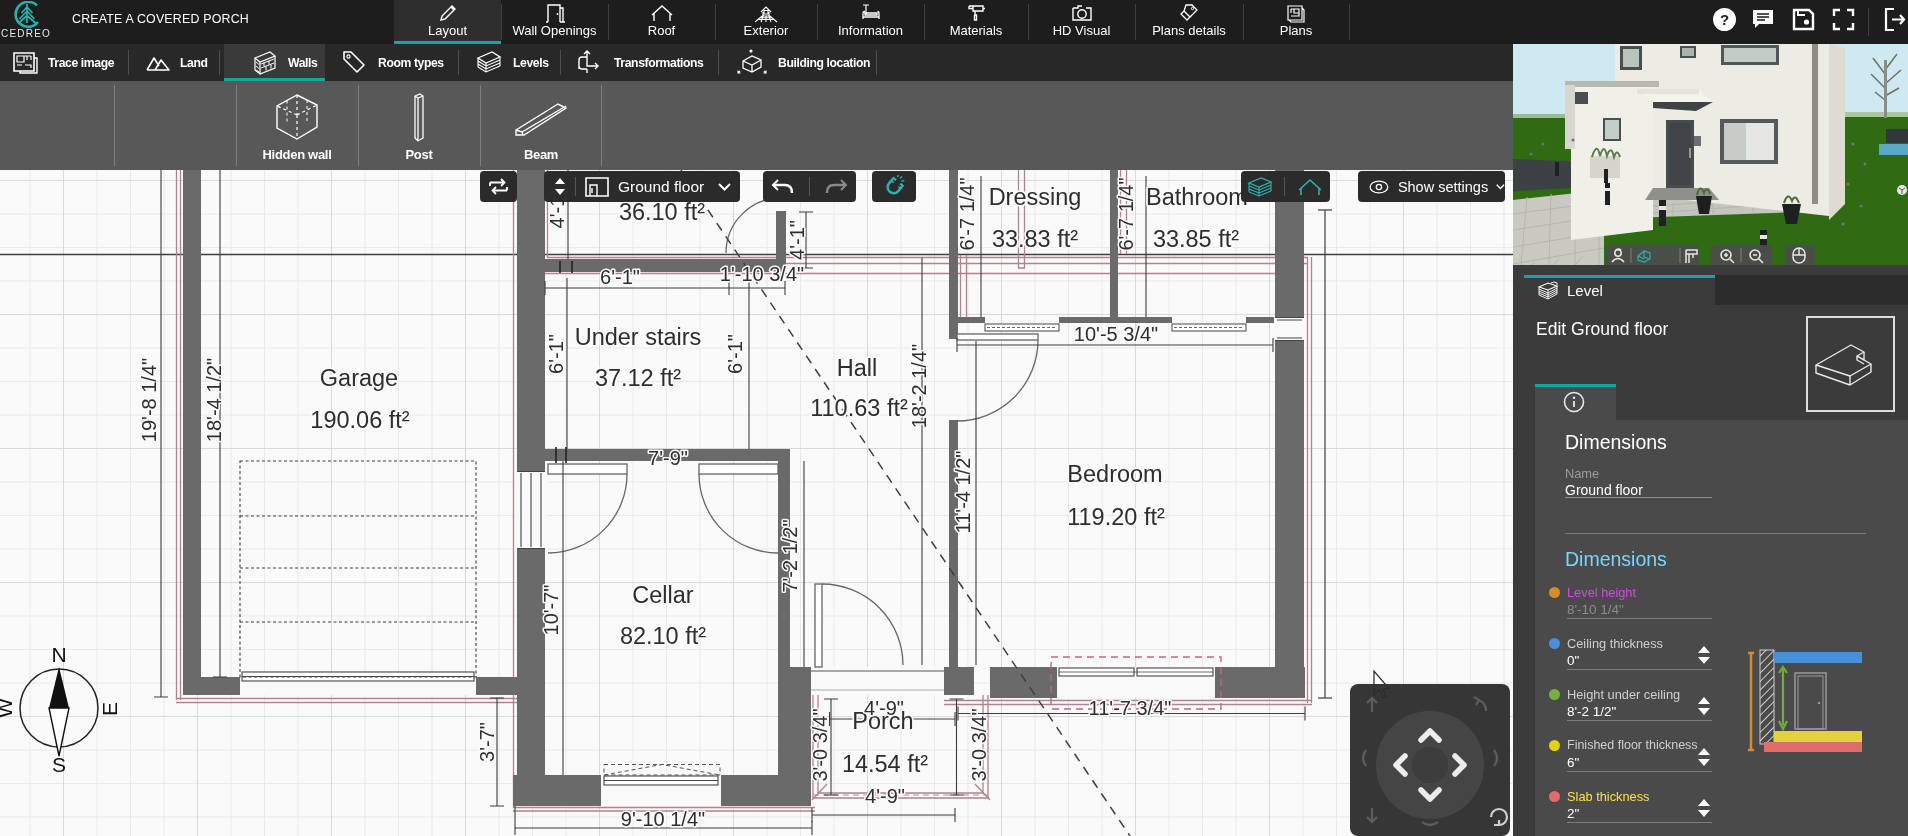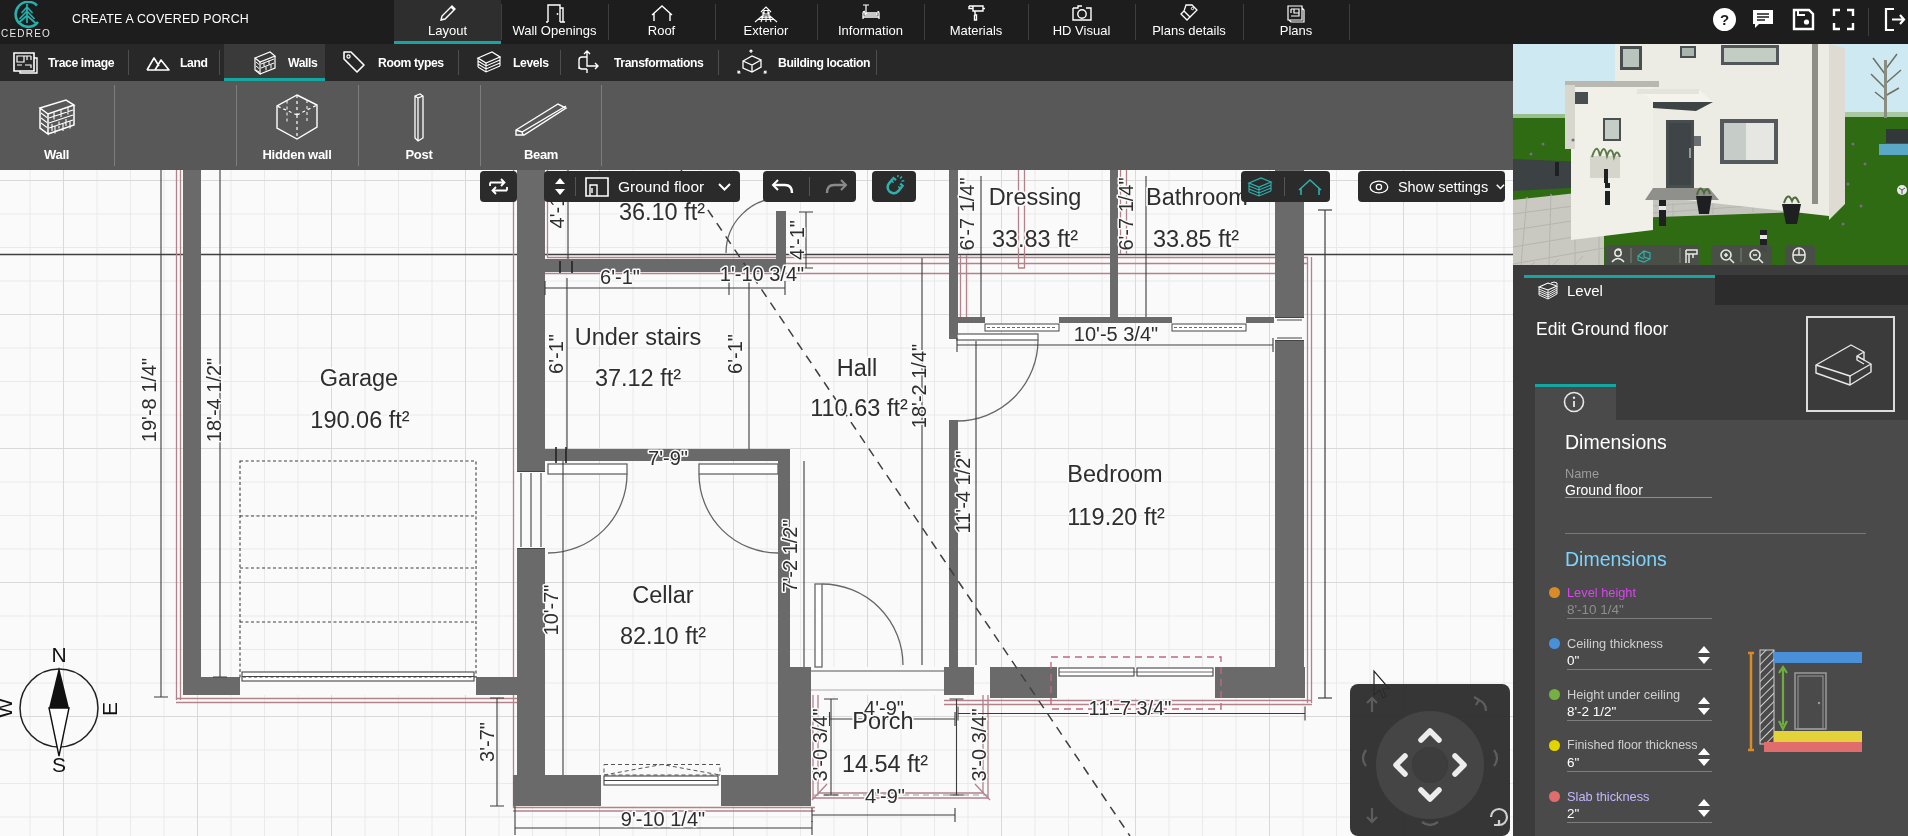--- a/index.html
+++ b/index.html
@@ -181,26 +181,20 @@
         </svg>Transformations</div>
   <div class="b2sep" style="left:718px;"></div>
   <div class="b2i" style="left:718px;width:182px;text-align:center;"><svg style="margin:0 11px 0 19px" width="30" height="28" viewBox="0 0 30 28">
           <path d="M6 12 L15 7 L24 11 L24 18 L15 23 L6 19 Z M6 12 L15 16 L24 11 M15 16 L15 23" fill="none" stroke="#fff" stroke-width="1.3"></path>
           <path d="M14 4 L14 1 M12.5 2.5 L14 1 L15.5 2.5 M3 22 L1 24 M1 21.5 L1 24 L3.5 24 M27 22 L29 24 M26.5 24 L29 24 L29 21.5" fill="none" stroke="#fff" stroke-width="1.1"></path>
         </svg>Building location</div>
   <div class="b2sep" style="left:876px;"></div>
 </div>
 
 <div id="bar3">
-  <div class="b3i" style="left:0px;width:113px;"><div class="ic">
-          <svg width="46" height="44" viewBox="0 0 46 44">
-            <path d="M6 12 L32 4 L40 9 L14 18 Z M6 12 L6 32 L14 38 L14 18 M14 38 L40 29 L40 9" fill="none" stroke="#fff" stroke-width="1.5"></path>
-            <path d="M7 17 L13 21.5 M7 22 L13 26.5 M7 27 L13 31.5 M15 22 L39 14 M15 27 L39 19 M15 32 L39 24 M20 16.5 L20 23.5 M27 14 L27 21 M34 11.5 L34 18.5 M18 28 L18 35 M25 25.5 L25 32.5 M32 23 L32 30 M21 30.5 L21 37.5 M29 28 L29 35 M36 25.5 L36 32.5" stroke="#fff" stroke-width="1.1" fill="none"></path>
-          </svg>
-        </div>Wall</div>
   <div class="b3sep" style="left:114px;"></div>
   <div class="b3sep" style="left:236px;"></div>
   <div class="b3i" style="left:237px;width:120px;"><div class="ic">
           <svg width="52" height="50" viewBox="0 0 52 50">
             <path d="M26 2 L46 12 L46 34 L26 46 L6 35 L6 13 Z" fill="none" stroke="#fff" stroke-width="1.4"></path>
             <path d="M26 2 L26 22 M26 22 L46 12 M26 22 L6 13 M26 22 L26 46" fill="none" stroke="#fff" stroke-width="1.2" stroke-dasharray="3 3"></path>
             <path d="M16 7.5 L16 29 M36 7 L36 28" stroke="#fff" stroke-width="1" stroke-dasharray="3 3" fill="none"></path>
           </svg>
         </div>Hidden wall</div>
   <div class="b3sep" style="left:358px;"></div>
@@ -699,21 +693,21 @@
     </svg>
 <div class="abs" style="left:1549px;top:740px;width:11px;height:11px;border-radius:50%;background:#e3d400;"></div>
 <div class="abs" style="left:1567px;top:738px;color:#cfcfcf;font-size:12.5px;">Finished floor thickness</div>
 <div class="abs" style="left:1567px;top:755px;color:#ffffff;font-size:13.5px;">6"</div>
 <div class="abs" style="left:1567px;top:771px;width:145px;height:1px;background:#7d7d7d;"></div>
 <svg class="abs" style="left:1697px;top:747px" width="14" height="20" viewBox="0 0 14 20">
       <path d="M7 1 L13 8 L1 8 Z" fill="#fff"></path>
       <path d="M7 19 L1 12 L13 12 Z" fill="#fff"></path>
     </svg>
 <div class="abs" style="left:1549px;top:791px;width:11px;height:11px;border-radius:50%;background:#e06c6c;"></div>
-<div class="abs" style="left:1567px;top:789px;color:#c4b5fd;font-size:12.8px;">Slab thickness</div>
+<div class="abs" style="left:1567px;top:789px;color:#fde047;font-size:12.8px;">Slab thickness</div>
 <div class="abs" style="left:1567px;top:806px;color:#ffffff;font-size:13.5px;">2"</div>
 <div class="abs" style="left:1567px;top:822px;width:145px;height:1px;background:#7d7d7d;"></div>
 <svg class="abs" style="left:1697px;top:798px" width="14" height="20" viewBox="0 0 14 20">
       <path d="M7 1 L13 8 L1 8 Z" fill="#fff"></path>
       <path d="M7 19 L1 12 L13 12 Z" fill="#fff"></path>
     </svg>
     <svg class="abs" style="left:1745px;top:645px" width="122" height="112" viewBox="0 0 122 112">
   <defs>
         <pattern id="hatch" width="6" height="6" patternTransform="rotate(45)" patternUnits="userSpaceOnUse">
           <rect width="6" height="6" fill="#4a4a4a"></rect>

